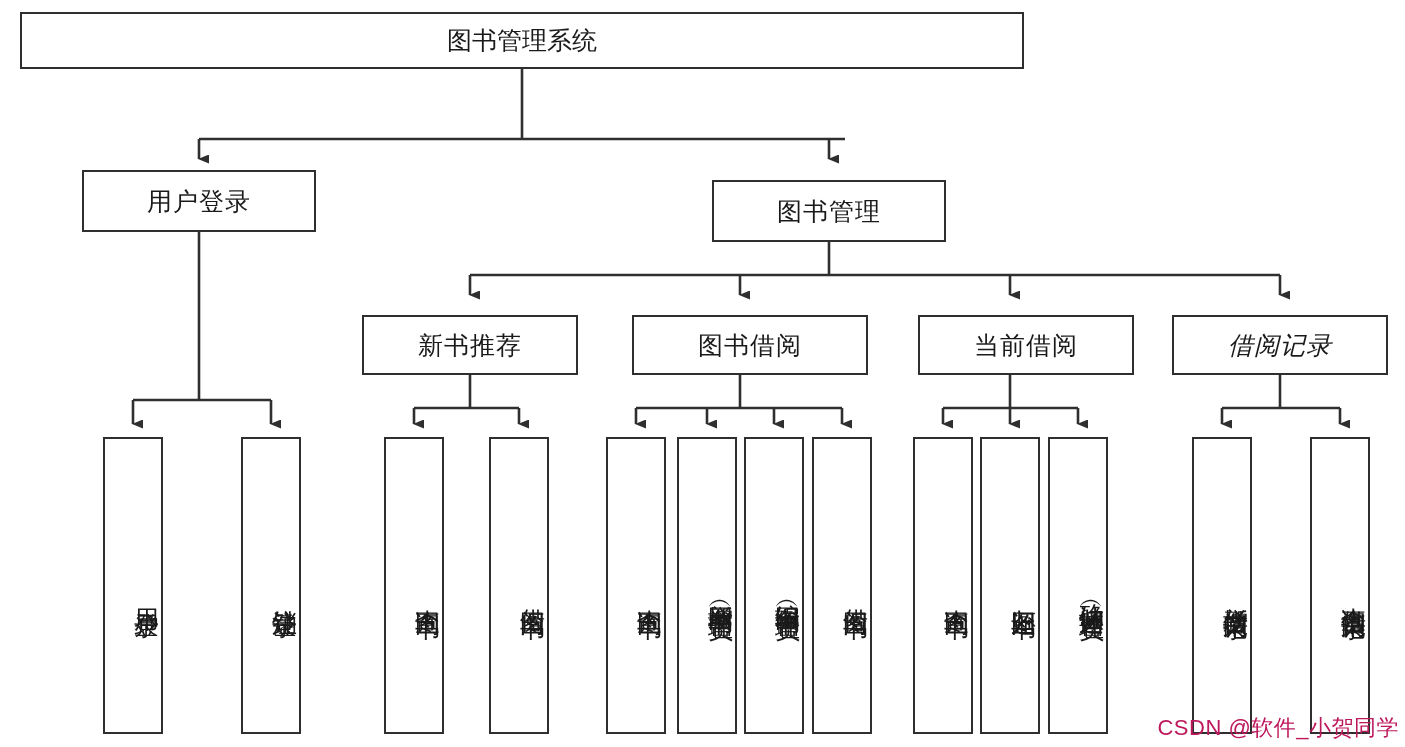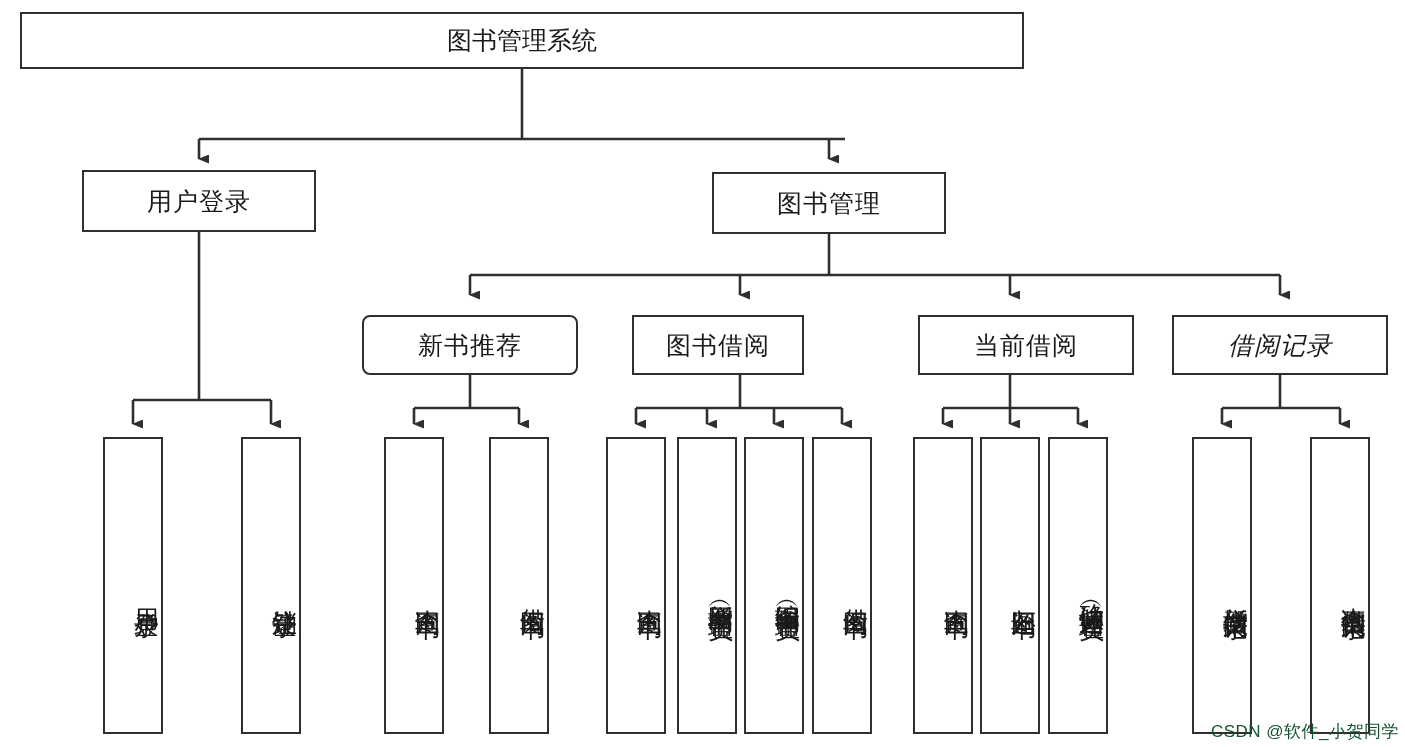--- a/index.html
+++ b/index.html
@@ -38,22 +38,22 @@
   }
   .node.v span{
     writing-mode:vertical-rl;
     text-orientation:upright;
     display:block;
   }
   .watermark{
     position:absolute;
     right:6px;
     bottom:4px;
-    font-size:17px;
-    color:#14532d;
+    font-size:22px;
+    color:#be185d;
     letter-spacing:0.5px;
     z-index:5;
     white-space:nowrap;
   }
 </style>
 </head>
 <body>
 
 <div id="canvas">
 
@@ -107,28 +107,28 @@
     </g>
   </svg>
 
   <div class="node root" style="left:20px;top:12px;width:1004px;height:57px;">
     <span>图书管理系统</span>
   </div>
 
   <div class="node h" style="left:82px;top:170px;width:234px;height:62px;">
     <span>用户登录</span>
   </div>
-  <div class="node h" style="left:712px;top:172px;width:234px;height:62px;">
+  <div class="node h" style="left:712px;top:180px;width:234px;height:62px;">
     <span>图书管理</span>
   </div>
 
-  <div class="node h" style="left:362px;top:315px;width:216px;height:60px;border-radius:8px;">
+  <div class="node h" style="left:362px;top:315px;width:216px;height:60px;">
     <span>新书推荐</span>
   </div>
-  <div class="node h" style="left:632px;top:315px;width:172px;height:60px;">
+  <div class="node h" style="left:632px;top:315px;width:236px;height:60px;">
     <span>图书借阅</span>
   </div>
   <div class="node h" style="left:902px;top:315px;width:216px;height:60px;margin-left:16px;">
     <span>当前借阅</span>
   </div>
   <div class="node h" style="left:1172px;top:315px;width:216px;height:60px;font-style:italic;">
     <span>借阅记录</span>
   </div>
 
   <div class="node v" style="left:103px;top:437px;width:60px;height:297px;">

